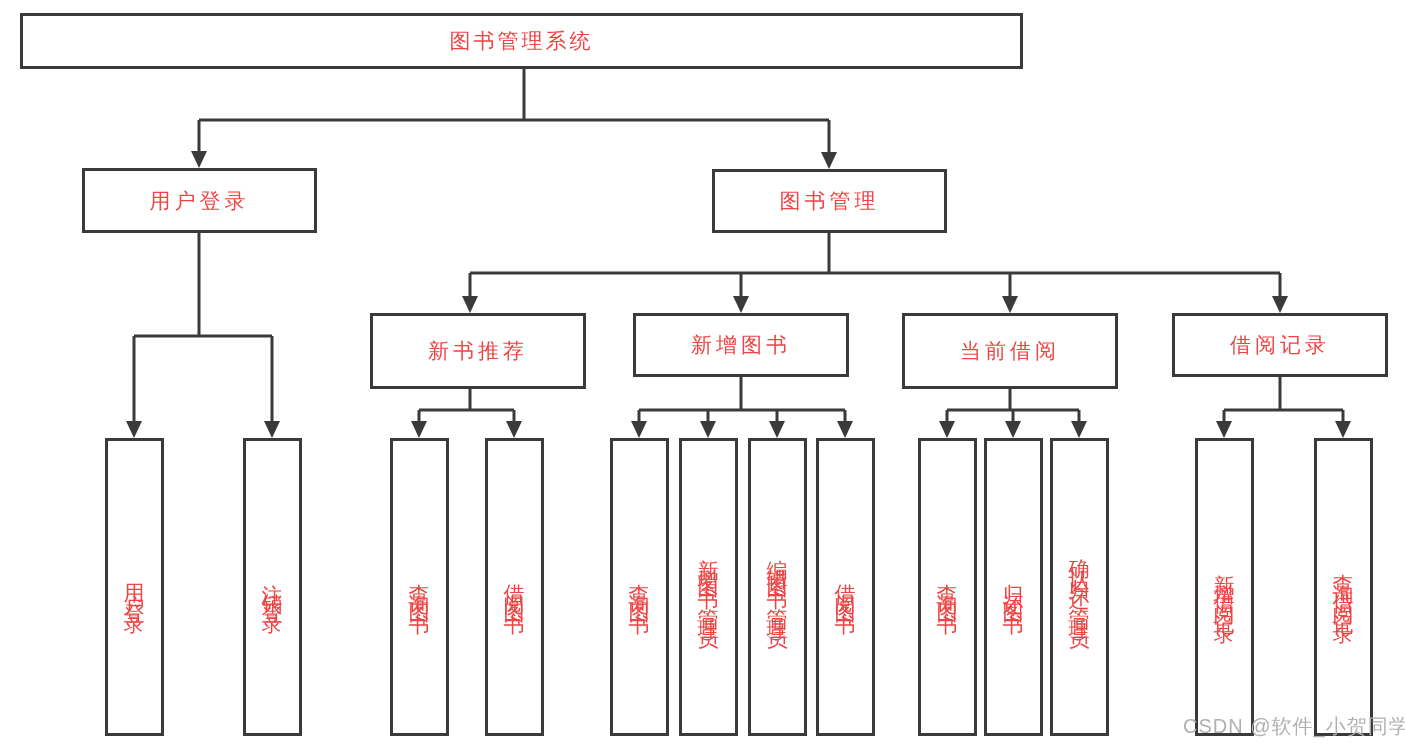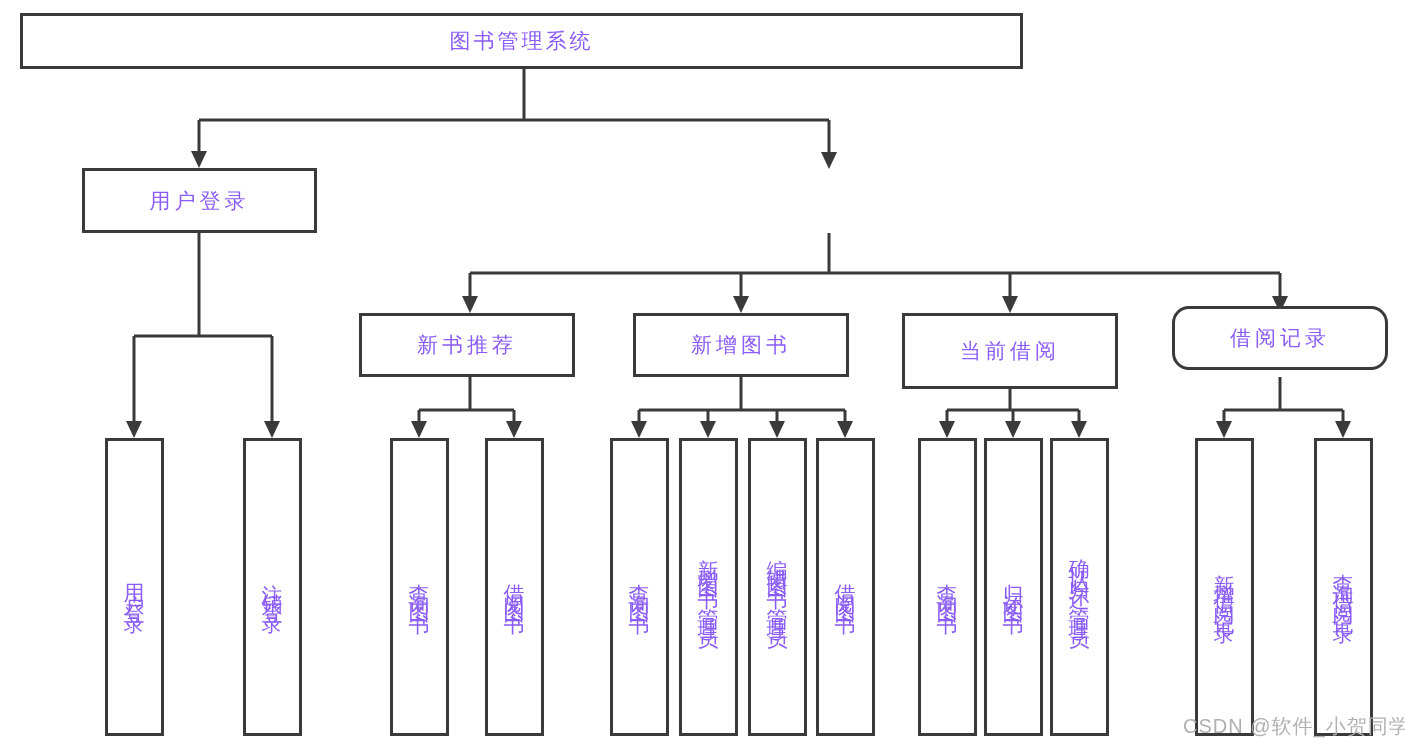--- a/index.html
+++ b/index.html
@@ -10,43 +10,43 @@
     background: #ffffff;
     font-family: "Liberation Sans", "DejaVu Sans", sans-serif;
     overflow: hidden;
   }
   #wires { position: absolute; left: 0; top: 0; width: 1405px; height: 747px; }
   .node {
     position: absolute;
     box-sizing: border-box;
     border: 3px solid #3a3a3a;
     background: #ffffff;
-    color: #8b5cf6;
+    color: #ef4444;
     display: flex;
     align-items: center;
     justify-content: center;
     text-align: left;
   }
   .hbox { font-size: 21px; letter-spacing: 4px; }
   .rootbox { font-size: 21px; letter-spacing: 3px; }
   .vbox {
     writing-mode: vertical-rl;
     text-orientation: mixed;
     font-size: 21px;
     letter-spacing: 10px;
     line-height: 1;
   }
   
   .n-root      { left: 20px;  top: 13px;  width: 1003px; height: 56px; }
   .n-userlogin { left: 82px;  top: 168px; width: 235px;  height: 65px; }
   .n-bookmgmt  { left: 712px; top: 169px; width: 235px;  height: 64px; }
-  .n-newbook   { left: 359px; top: 313px; width: 216px;  height: 64px; }
+  .n-newbook   { left: 370px; top: 313px; width: 216px;  height: 76px; }
   .n-borrow    { left: 633px; top: 313px; width: 216px;  height: 64px; }
   .n-current   { left: 902px; top: 313px; width: 216px;  height: 76px; }
-  .n-records   { left: 1172px;top: 306px; width: 216px;  height: 64px; border-radius: 17px; }
+  .n-records   { left: 1172px;top: 313px; width: 216px;  height: 64px; }
   .leaf { top: 438px; width: 59px; height: 298px; }
   .l1  { left: 105px; }
   .l2  { left: 243px; }
   .l3  { left: 390px; }
   .l4  { left: 485px; }
   .l5  { left: 610px; }
   .l6  { left: 679px; }
   .l7  { left: 748px; }
   .l8  { left: 816px; }
   .l9  { left: 918px; }
@@ -118,20 +118,21 @@
         <path fill="none" d="M1280,377 V410 M1224,410 H1343 M1224,410 V424 M1343,410 V424"></path>
         <polygon points="1216,421 1232,421 1224,438" stroke="none"></polygon>
         <polygon points="1335,421 1351,421 1343,438" stroke="none"></polygon>
       </g>
     </g>
   </svg>
 
   <div class="node rootbox n-root">图书管理系统</div>
 
   <div class="node hbox n-userlogin">用户登录</div>
+  <div class="node hbox n-bookmgmt">图书管理</div>
 
   <div class="node hbox n-newbook">新书推荐</div>
   <div class="node hbox n-borrow">新增图书</div>
   <div class="node hbox n-current">当前借阅</div>
   <div class="node hbox n-records">借阅记录</div>
 
   <div class="node vbox leaf l1">用户登录</div>
   <div class="node vbox leaf l2">注销登录</div>
 
   <div class="node vbox leaf l3">查询图书</div>

